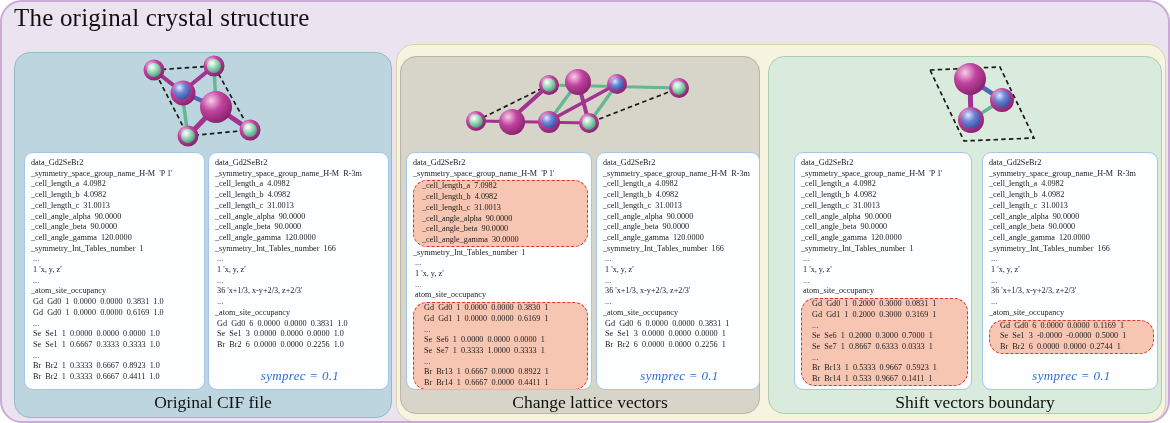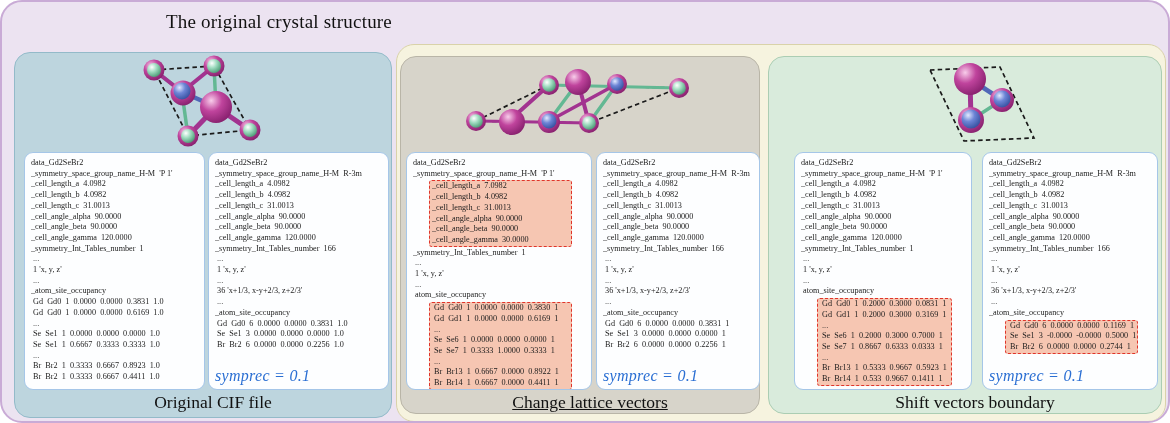--- a/index.html
+++ b/index.html
@@ -1,21 +1,21 @@
 <!DOCTYPE html>
 <html style="--outer-bg: #ece3f1; --outer-border: #c9abd6; --original-panel: #bdd5de; --transform-group: #f6f3df; --lattice-panel: #d7d4ca; --shift-panel: #d9ebdc; --cif-box-border: #a5c6e8; --highlight-fill: #f6c6b2; --highlight-border: #e0342a; --symprec-text: #2b6fd3; --atom-gd-magenta: #a82d86; --atom-se-green: #5fb98d; --atom-blue: #4f63b5;"><head>
 <meta charset="utf-8">
 <style>
   html,body{margin:0;padding:0;background:#ffffff;}
   .figure{
     position:relative;width:1170px;height:423px;box-sizing:border-box;
     background:var(--outer-bg,#ece3f1);border:2px solid var(--outer-border,#c9abd6);
     border-radius:22px;font-family:"Liberation Serif",serif;overflow:hidden;
   }
-  .title{position:absolute;top:9px;font-size:19px;color:#111;text-align:right;letter-spacing:.2px;}
+  .title{position:absolute;top:2px;font-size:25px;color:#111;text-align:left;letter-spacing:.2px;}
   .title-left{left:12px;width:378px;}
   .title-right{left:394px;width:770px;}
 
   .group-bg{position:absolute;left:394px;top:42px;width:770px;height:378px;
     background:var(--transform-group,#f6f3df);border:1px solid #d9d2a9;border-radius:18px;box-sizing:border-box;}
   .panel{position:absolute;border-radius:16px;box-sizing:border-box;}
   .panel-original{left:12px;top:50px;width:378px;height:366px;background:var(--original-panel,#bdd5de);border:1px solid #93bac9;}
   .panel-lattice{left:398px;top:54px;width:360px;height:358px;background:var(--lattice-panel,#d7d4ca);border:1px solid #b9b5a7;}
   .panel-shift{left:766px;top:54px;width:394px;height:358px;background:var(--shift-panel,#d9ebdc);border:1px solid #abcdb3;}
 
@@ -32,28 +32,28 @@
     font-family:"Liberation Serif",serif;
   }
   .b00{left:22px;width:181px;} .b01{left:206px;width:181px;}
   .b10{left:404px;width:186px;} .b11{left:594px;width:164px;}
   .b20{left:792px;width:178px;} .b21{left:980px;width:176px;}
 
   .cif-line{white-space:pre;}
   .hl-group{
     background:var(--highlight-fill,#f6c6b2);
     border:1.6px dashed var(--highlight-border,#e0342a);
-    border-radius:3px;margin:1px 16px;padding:0 2px;
+    border-radius:14px;margin:1px 0;padding:0 8px;
   }
-  .symprec{margin-top:auto;text-align:left;font-style:italic;font-size:16px;
+  .symprec{margin-top:auto;text-align:center;font-style:italic;font-size:13px;
     color:var(--symprec-text,#2b6fd3);padding-bottom:3px;letter-spacing:.3px;}
 
   .caption{position:absolute;top:390px;text-align:center;font-size:17.5px;color:#111;margin-left:10px;}
   .cap-0{left:12px;width:378px;}
-  .cap-1{left:398px;width:360px;text-decoration:underline;}
+  .cap-1{left:398px;width:360px;}
   .cap-2{left:766px;width:394px;}
 
   .bond{stroke-linecap:round;}
   .lattice{fill:none;stroke:#1a1a1a;stroke-width:1.7;stroke-dasharray:4.5 3.2;}
 </style>
 </head>
 <body>
 
 <svg width="0" height="0" style="position:absolute" aria-hidden="true">
   <defs>

